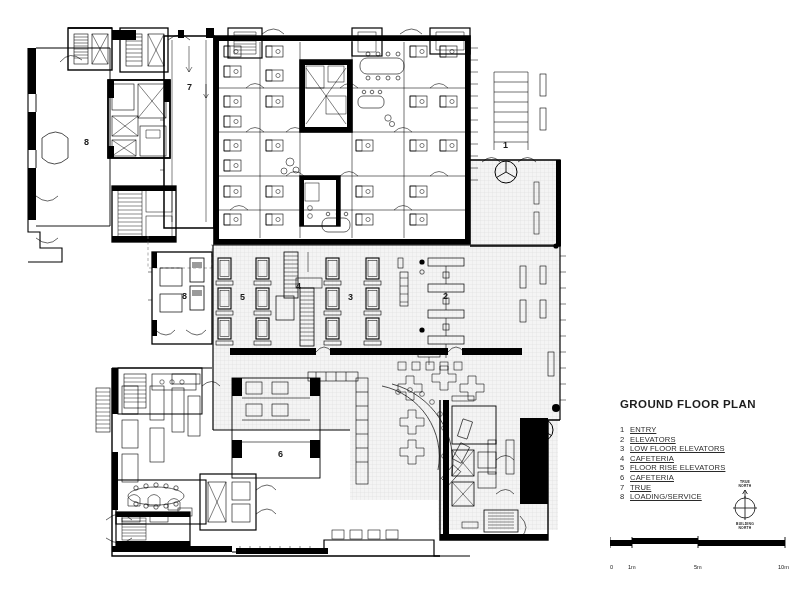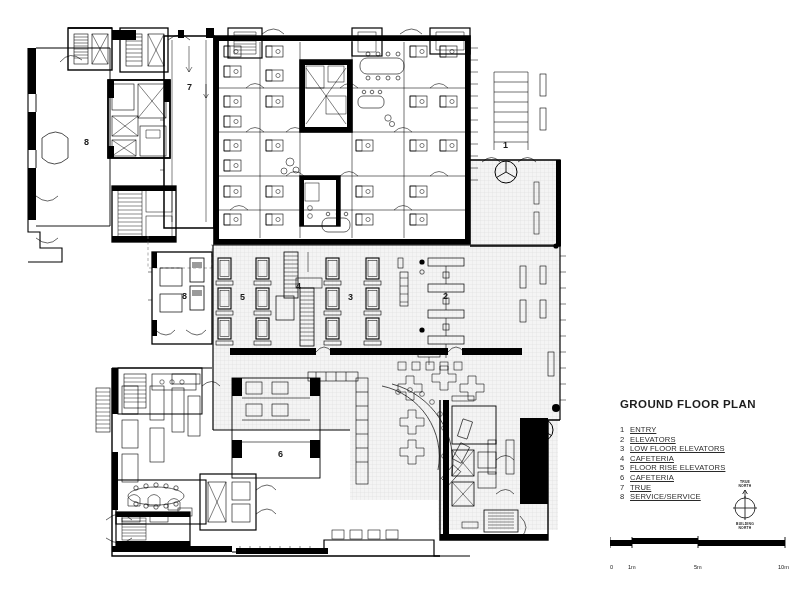--- a/index.html
+++ b/index.html
@@ -702,21 +702,21 @@
       <li>
         <span class="num">6</span>
         <span class="lbl">CAFETERIA</span>
       </li>
       <li>
         <span class="num">7</span>
         <span class="lbl">TRUE</span>
       </li>
       <li>
         <span class="num">8</span>
-        <span class="lbl">SERVICE/SERVICE</span>
+        <span class="lbl">LOADING/SERVICE</span>
       </li>
     </ol>
   </div>
 
   <div id="compass">
     <div class="cap top">
       <span>TRUE</span><br>
       <span>NORTH</span>
     </div>
     <svg width="46" height="32" viewBox="0 0 46 32">

